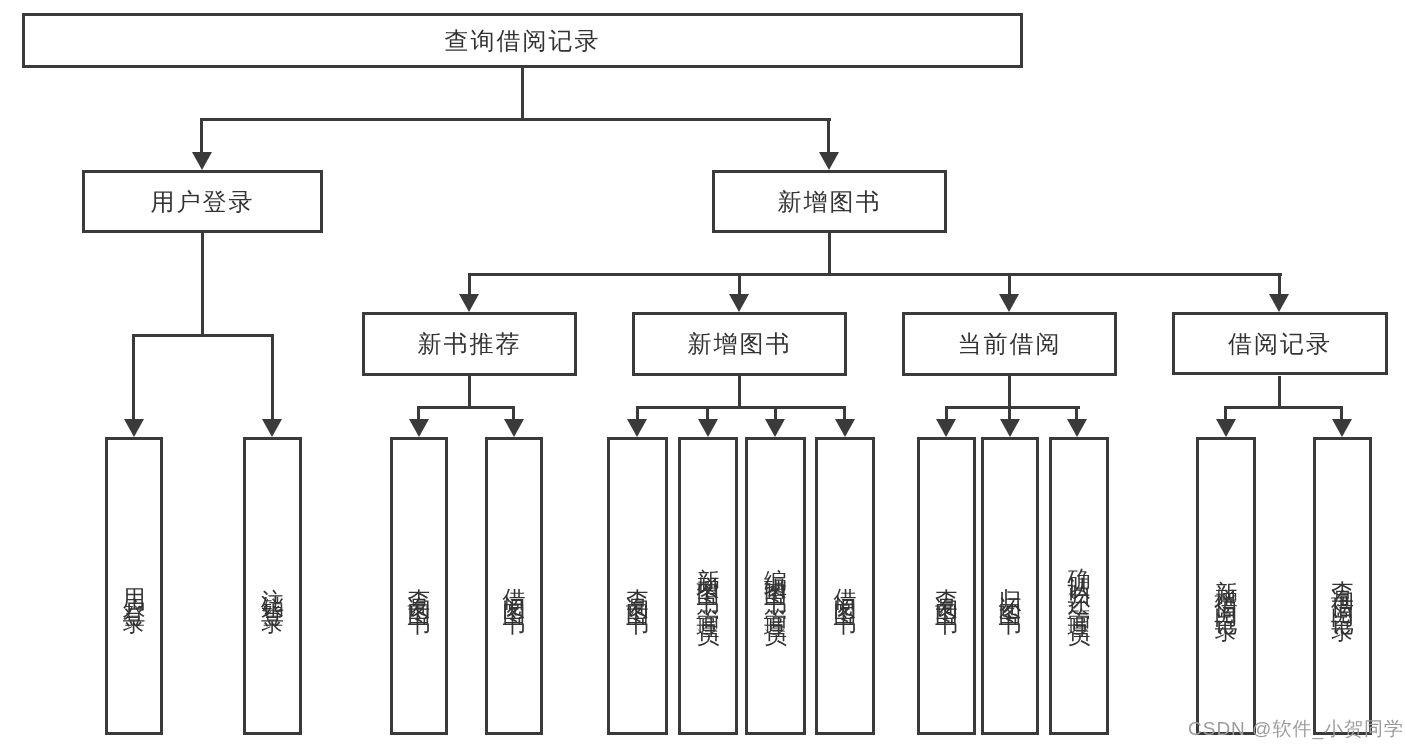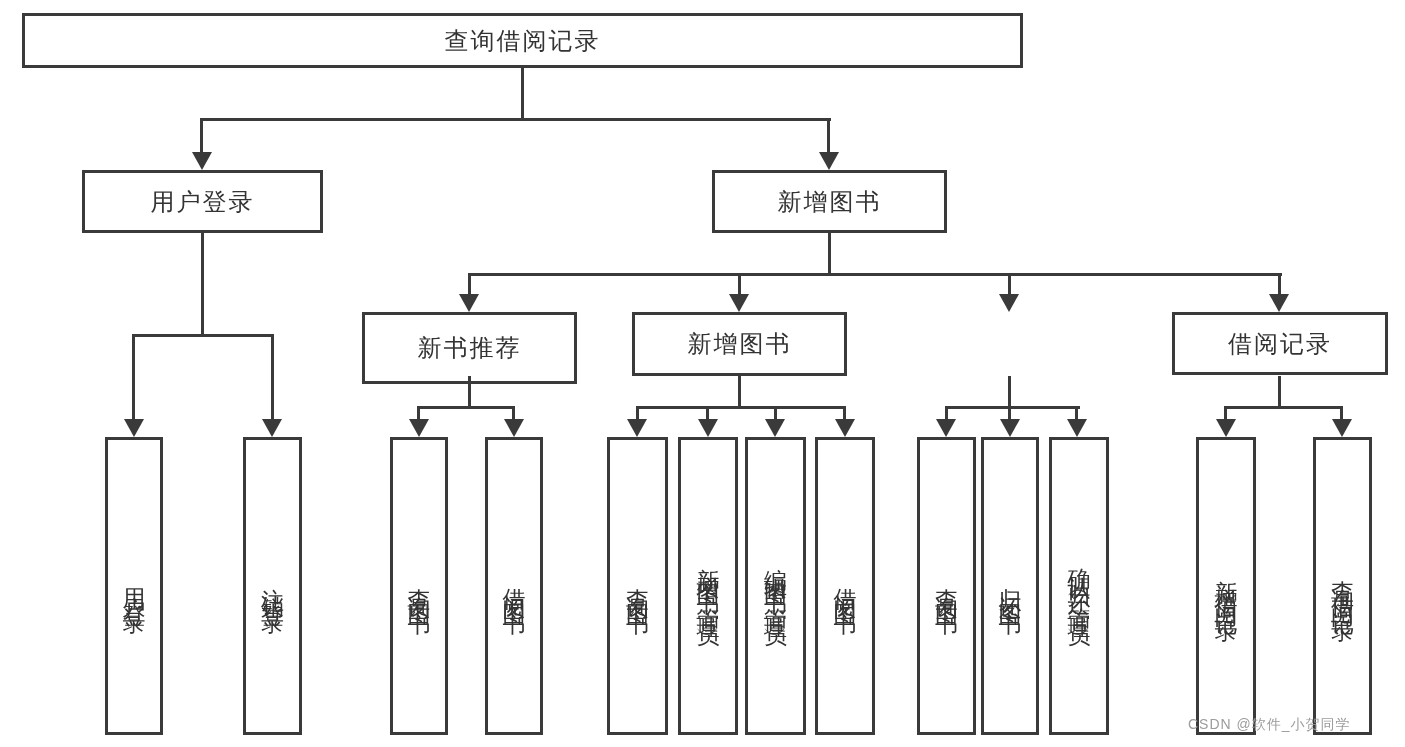--- a/index.html
+++ b/index.html
@@ -44,21 +44,21 @@
   .line-v{position:absolute;width:3px;background:var(--line);}
   .tri{
     position:absolute;width:0;height:0;
     border-left:10px solid transparent;
     border-right:10px solid transparent;
     border-top:18px solid var(--line);
   }
   .watermark{
     position:absolute;
     left:1188px;top:716px;
-    font-size:14px;
+    font-size:19px;
     letter-spacing:1px;
     color:var(--watermark);
     z-index:5;
     white-space:nowrap;
   }
 </style>
 </head>
 <body>
 
 <div id="stage">
@@ -67,25 +67,28 @@
     <span>查询借阅记录</span>
   </div>
 
   <div class="node h" style="left:82px;top:170px;width:241px;height:63px">
     <span>用户登录</span>
   </div>
   <div class="node h" style="left:712px;top:170px;width:235px;height:63px">
     <span>新增图书</span>
   </div>
 
-  <div class="node h" style="left:362px;top:312px;width:215px;height:72px">
+  <div class="node h" style="left:362px;top:312px;width:215px;height:64px">
     <span>新书推荐</span>
   </div>
   <div class="node h" style="left:632px;top:312px;width:215px;height:64px">
     <span>新增图书</span>
+  </div>
+  <div class="node h" style="left:902px;top:312px;width:215px;height:64px">
+    <span>当前借阅</span>
   </div>
   <div class="node h" style="left:1172px;top:312px;width:216px;height:63px">
     <span>借阅记录</span>
   </div>
 
   <div class="node v" style="left:105px;top:437px;width:58px;height:298px">
     <span>用户登录</span>
   </div>
   <div class="node v" style="left:243px;top:437px;width:59px;height:298px">
     <span>注销登录</span>

